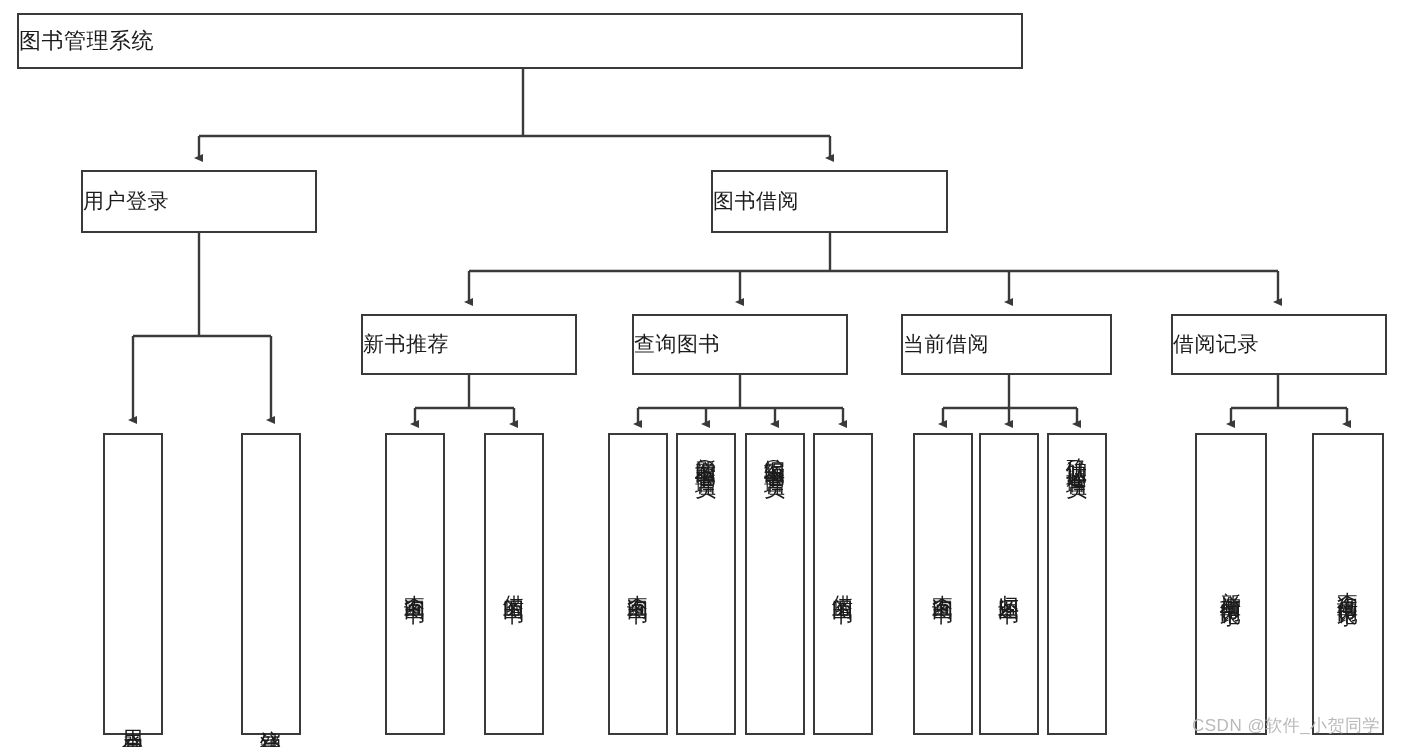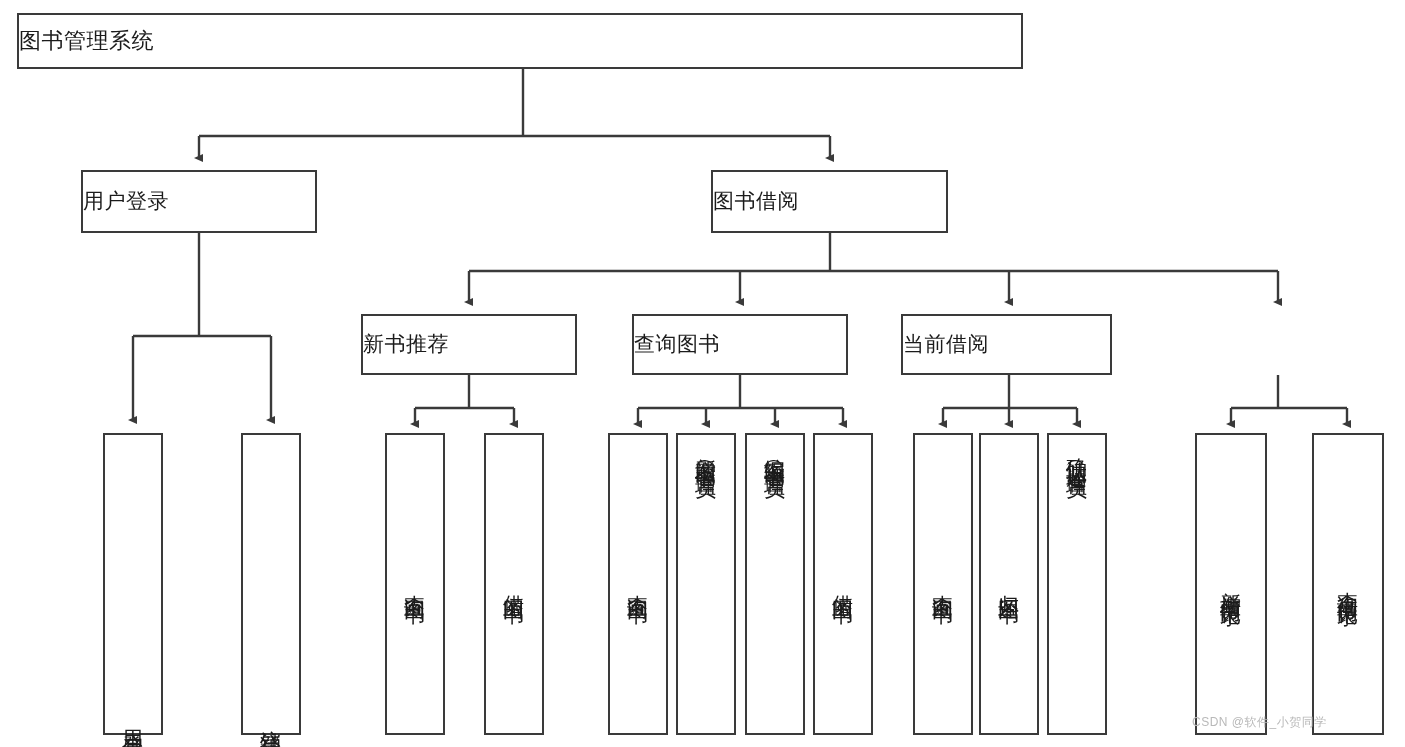--- a/index.html
+++ b/index.html
@@ -66,21 +66,21 @@
     align-items: flex-end;
     padding-top: 0;
     padding-bottom: 8px;
   }
   .node.vert.anchor-middle {
     align-items: center;
     padding-top: 0;
   }
   .watermark {
     position: absolute;
-    font-size: 12px;
+    font-size: 17px;
     color: #b9b9b9;
     white-space: nowrap;
     letter-spacing: 0.5px;
   }
 </style>
 </head>
 <body>
 
 <div id="canvas">
 
@@ -147,20 +147,23 @@
 
   <div class="node horiz" style="left:361px; top:314px; width:216px; height:61px;">
     <span class="label">新书推荐</span>
   </div>
   <div class="node horiz" style="left:632px; top:314px; width:216px; height:61px;">
     <span class="label">查询图书</span>
   </div>
   <div class="node horiz" style="left:901px; top:314px; width:211px; height:61px;">
     <span class="label">当前借阅</span>
   </div>
+  <div class="node horiz" style="left:1171px; top:314px; width:216px; height:61px;">
+    <span class="label">借阅记录</span>
+  </div>
 
   <div class="node vert anchor-bottom" style="left:103px; top:433px; width:60px; height:302px;">
     <span class="label">用户登录</span>
   </div>
   <div class="node vert anchor-bottom" style="left:241px; top:433px; width:60px; height:302px;">
     <span class="label">注销登录</span>
   </div>
 
   <div class="node vert anchor-middle" style="left:385px; top:433px; width:60px; height:302px;">
     <span class="label">查询图书</span>

